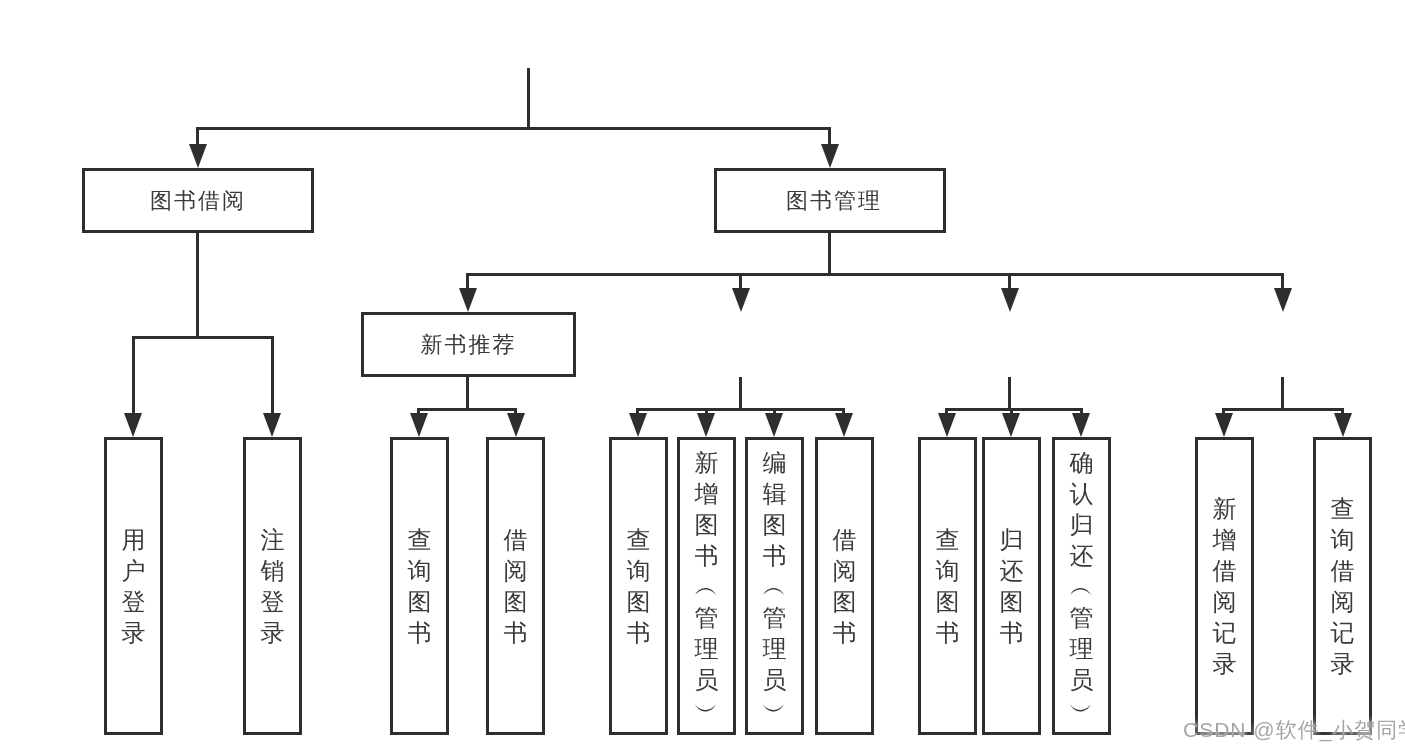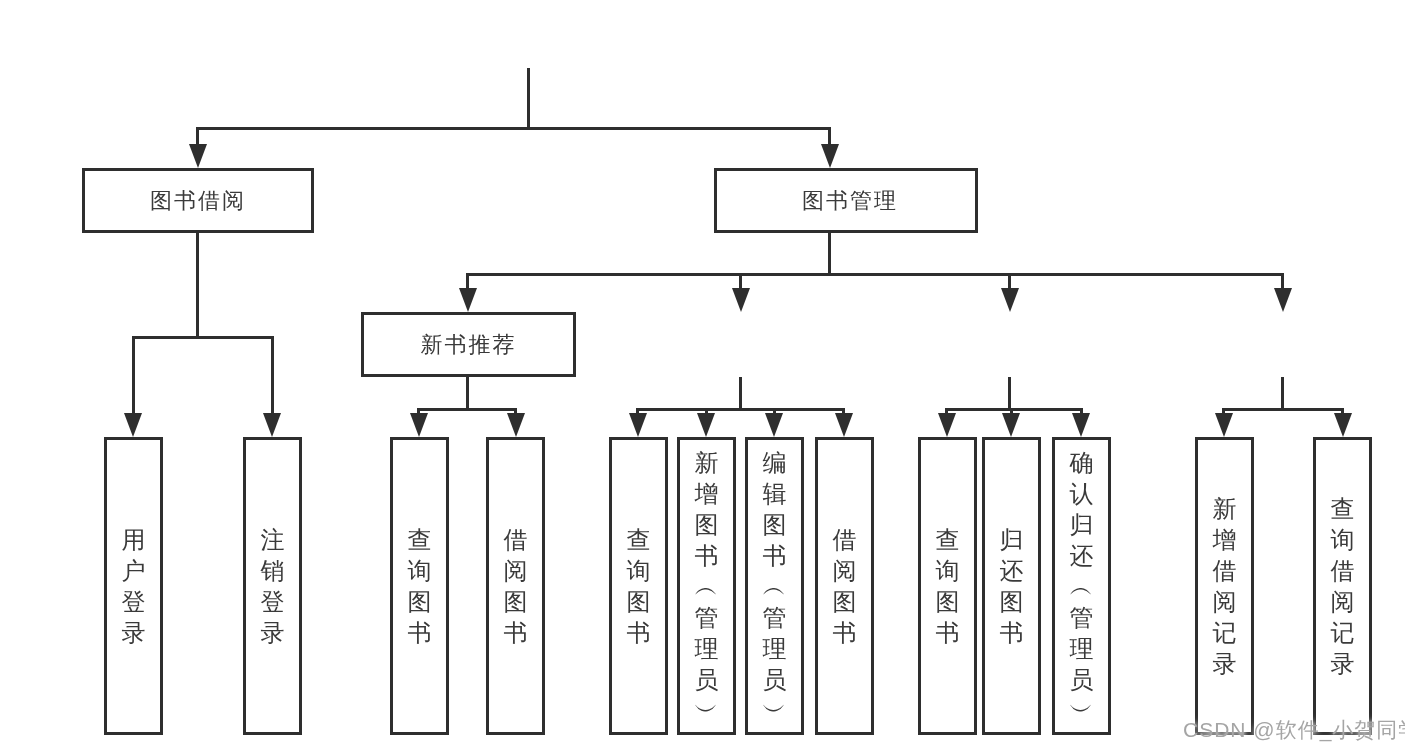--- a/index.html
+++ b/index.html
@@ -70,21 +70,21 @@
   <div class="vline" style="left:527px; top:68px; height:62px;"></div>
   <div class="hline" style="left:196px; top:127px; width:635px;"></div>
   <div class="vline" style="left:196px; top:127px; height:23px;"></div>
   <div class="arrow" style="left:189px; top:144px;"></div>
   <div class="vline" style="left:828px; top:127px; height:23px;"></div>
   <div class="arrow" style="left:821px; top:144px;"></div>
 
   <div class="node" style="left:82px; top:168px; width:232px; height:65px;">
     <span>图书借阅</span>
   </div>
-  <div class="node" style="left:714px; top:168px; width:264px; height:65px;padding-left:8px;">
+  <div class="node" style="left:714px; top:168px; width:232px; height:65px;padding-left:8px;">
     <span>图书管理</span>
   </div>
 
   <div class="vline" style="left:196px; top:233px; height:106px;"></div>
   <div class="hline" style="left:132px; top:336px; width:142px;"></div>
   <div class="vline" style="left:132px; top:336px; height:80px;"></div>
   <div class="arrow" style="left:124px; top:413px;"></div>
   <div class="vline" style="left:271px; top:336px; height:80px;"></div>
   <div class="arrow" style="left:263px; top:413px;"></div>
 

